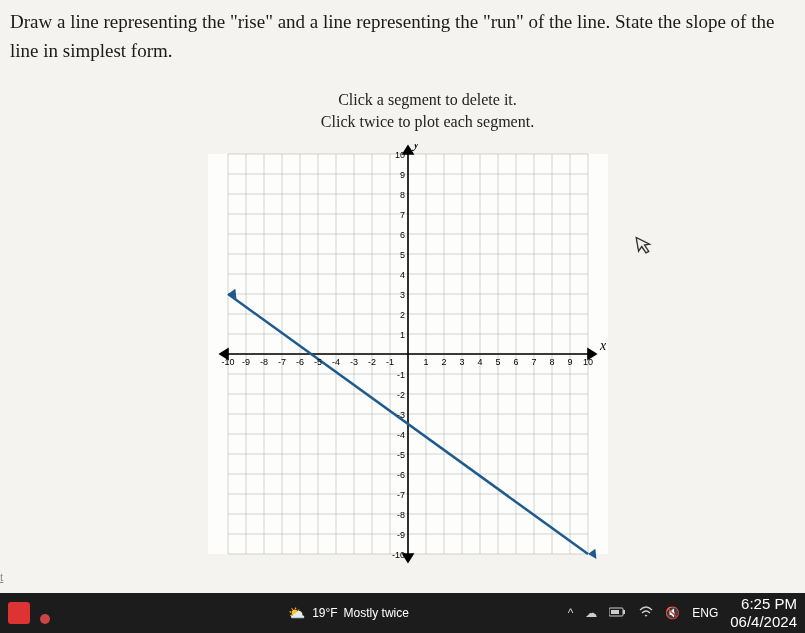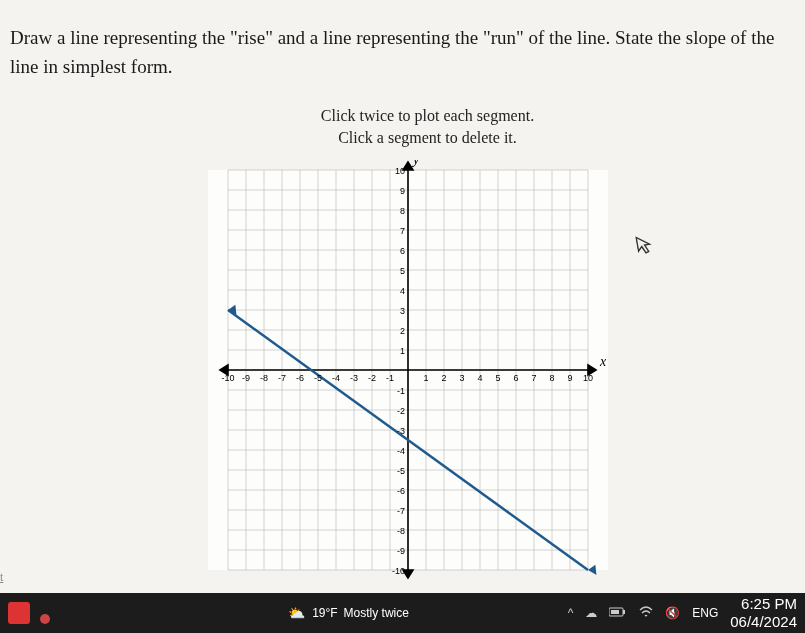--- a/index.html
+++ b/index.html
@@ -9,21 +9,21 @@
     }
     body {
       font-family: Georgia, 'Times New Roman', serif;
       background: #f5f3ef;
       width: 805px;
       height: 633px;
       position: relative;
       overflow: hidden;
     }
     .content {
-      padding: 24px 20px 0 10px;
+      padding: 8px 20px 0 10px;
     }
     .question-text {
       font-size: 19px;
       line-height: 1.5;
       color: #1a1a1a;
       margin-bottom: 24px;
     }
     .instructions {
       text-align: center;
       font-size: 16px;
@@ -118,22 +118,22 @@
       text-decoration: underline;
     }
   </style>
 </head>
 <body>
 
 <div class="content">
   <p class="question-text">Draw a line representing the "rise" and a line representing the "run" of the line. State the slope of the line in simplest form.</p>
 
   <div class="instructions">
+    <div>Click a segment to delete it.</div>
     <div>Click twice to plot each segment.</div>
-    <div>Click a segment to delete it.</div>
   </div>
 
   <div class="graph-wrap">
     <div class="graph-container">
       <svg class="graph" width="400" height="420" viewBox="0 0 400 420">
 
         <rect x="0" y="10" width="400" height="400" fill="#fdfdfb"></rect>
 
         <g stroke="#bbb" stroke-width="0.6">
 

